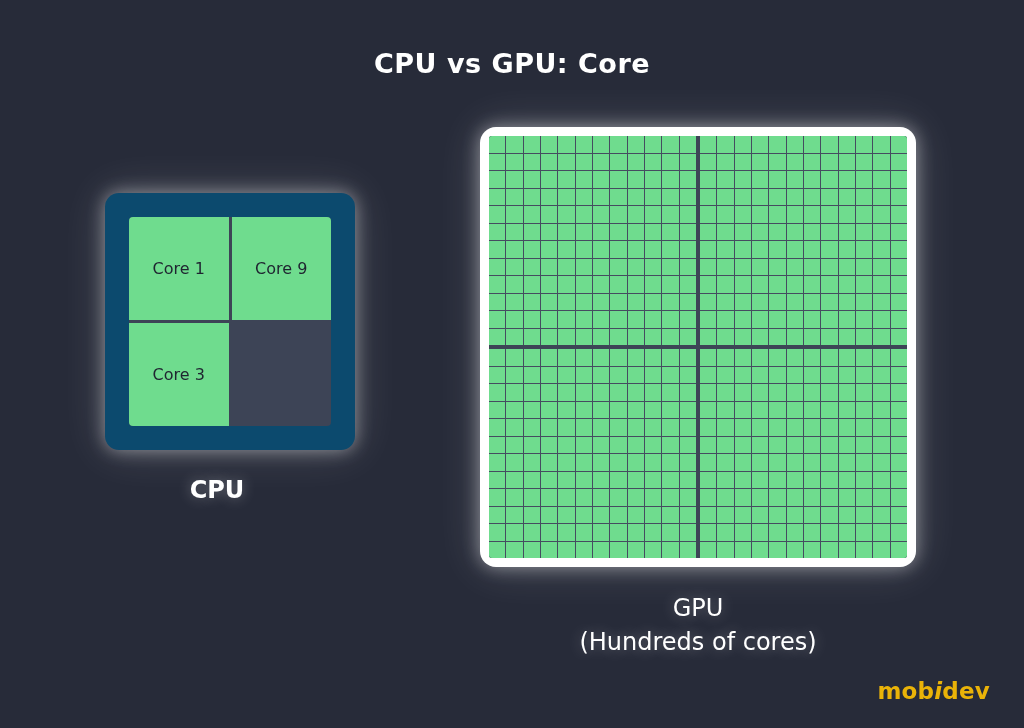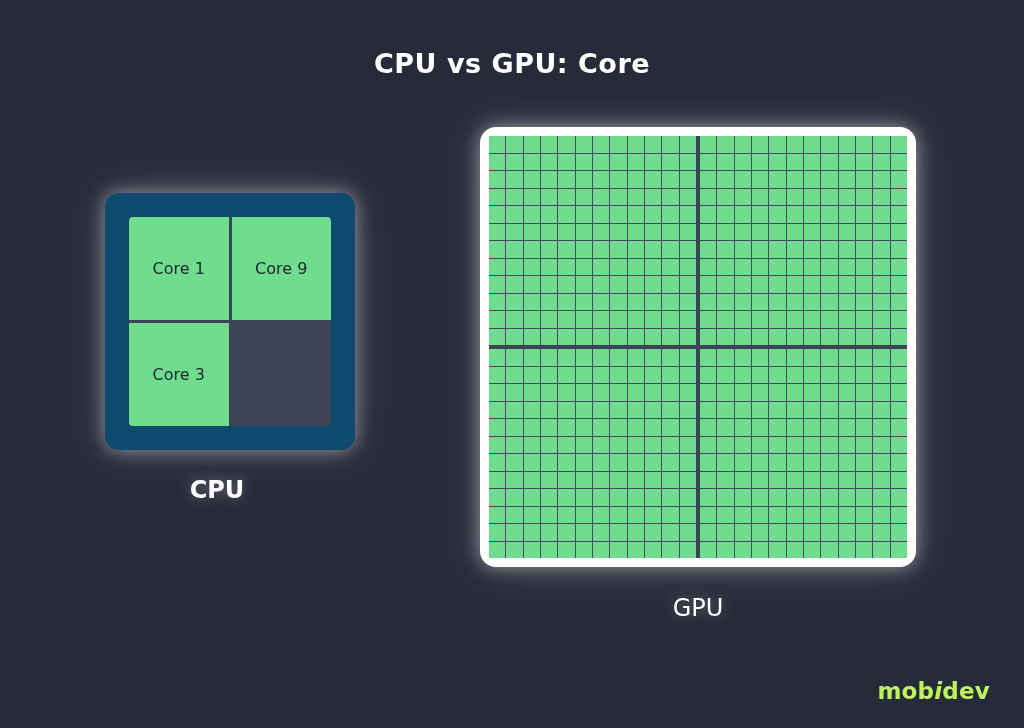--- a/index.html
+++ b/index.html
@@ -124,21 +124,21 @@
     text-shadow: 0 0 14px rgba(255,255,255,0.35);
   }
 
   
   .brand-logo {
     position: absolute;
     right: 34px;
     bottom: 24px;
     font-size: 23px;
     font-weight: bold;
-    color: #bef264;
+    color: #eab308;
     letter-spacing: 0.2px;
   }
 
   .brand-logo .logo-i {
     font-style: italic;
   }
 </style>
 </head>
 <body>
 
@@ -740,15 +740,16 @@
         <div class="gpu-cell"></div>
         <div class="gpu-cell"></div>
         <div class="gpu-cell"></div>
         <div class="gpu-cell"></div>
       </div>
     </div>
 </div>
 
 <div class="gpu-caption">
   <div>GPU</div>
+  <div>(Hundreds of cores)</div>
 </div>
 
 <div class="brand-logo"><span>mob</span><span class="logo-i">i</span><span>dev</span></div>
 
 </body></html>

